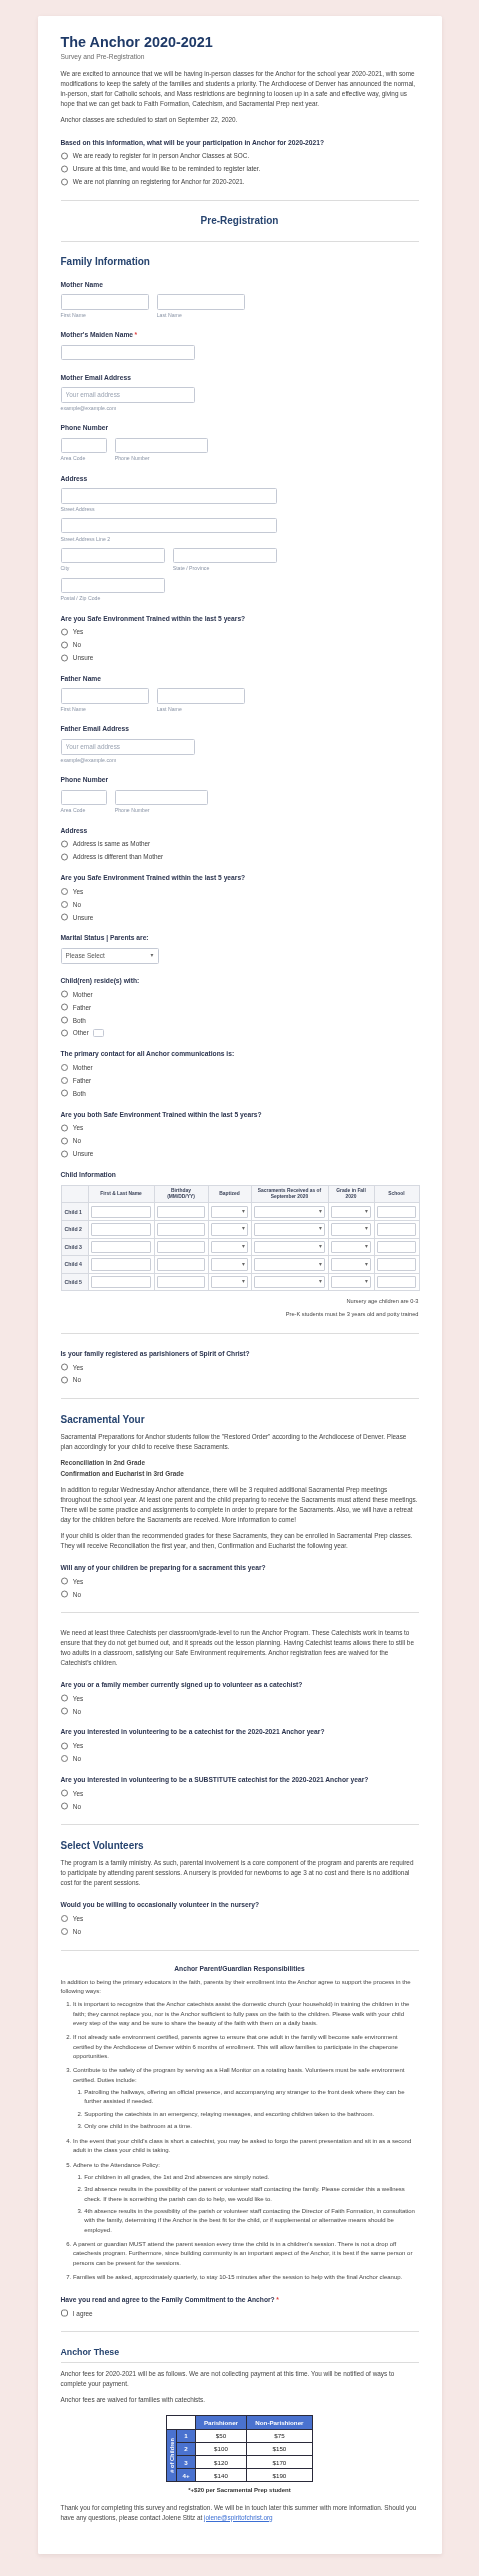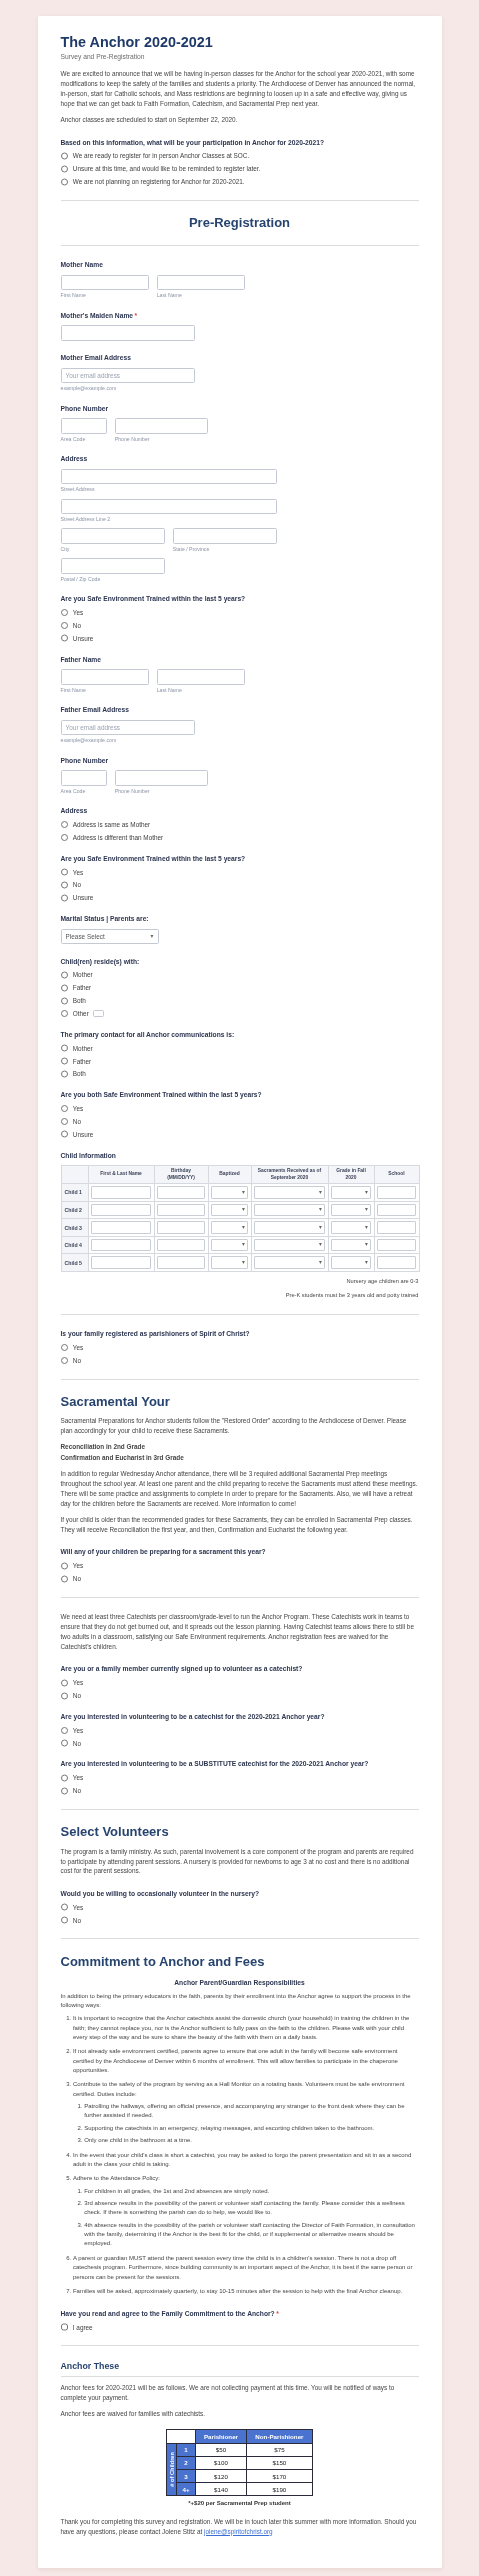--- a/index.html
+++ b/index.html
@@ -12,21 +12,21 @@
   }
   .page { width:479px; margin:0 auto; position:relative; padding:15.5px 0 40px; }
   .card {
     width:404px; margin:0 auto; background:#fff; border-radius:1.5px;
     padding:18.5px 23px 25px; box-shadow:0 1.5px 4.6px rgba(80,30,30,.08);
   }
   .form-title { margin:0; font-size:14.4px; font-weight:bold; color:#1f3a68; }
   .form-subtitle { margin:3.1px 0 9.3px; font-size:6.7px; color:#6b6b6b; }
   .divider { border:none; border-top:0.5px solid #dcdcdc; margin:14.4px 0; }
   .body-text { font-size:6.4px; line-height:1.55; color:#444; margin:6.2px 0; }
-  .section-heading { font-size:13px; font-weight:bold; color:#27446f; margin:5.2px 0 7.2px; }
+  .section-heading { font-size:10px; font-weight:bold; color:#27446f; margin:5.2px 0 7.2px; }
   .section-heading.center { text-align:center; }
   .sub-heading {
     font-size:8.8px; font-weight:bold; color:#27446f; margin:9.3px 0 6.2px;
     padding-bottom:5.2px; border-bottom:0.5px solid #dcdcdc;
   }
   .q-label { font-size:6.7px; font-weight:bold; color:#2c3550; margin:12.4px 0 5.2px; line-height:1.4; }
   .req { color:#e03c3c; margin-left:1.5px; }
   .field { margin:11.3px 0; }
   .radio-group { display:flex; flex-direction:column; gap:5.2px; }
   .radio-opt { display:flex; align-items:center; gap:4.6px; font-size:6.4px; color:#404040; cursor:pointer; }
@@ -106,20 +106,21 @@
             <input type="radio" name="participation" style="">
             <span>We are not planning on registering for Anchor for 2020-2021.</span>
           </label>
       </div>
     </div>
 
     <hr class="divider">
     <h2 class="section-heading center">Pre-Registration</h2>
     <hr class="divider">
 
+    <h2 class="section-heading">Family Information</h2>
 
     <div class="field">
       <div class="q-label">Mother Name</div>
       <div class="cols">
         <div class="w170">
           <input type="text" class="text-input" style="">
           <div class="sub-label">First Name</div>
         </div>
         <div class="w170">
           <input type="text" class="text-input" style="">
@@ -564,21 +565,20 @@
           </label>
         <label class="radio-opt">
             <input type="radio" name="nursery" style="">
             <span>No</span>
           </label>
       </div>
     </div>
 
     <hr class="divider">
 
-    <h2 class="section-heading">Commitment to Anchor and Fees</h2>
     <div class="resp-heading">Anchor Parent/Guardian Responsibilities</div>
     <p class="resp-intro">In addition to being the primary educators in the faith, parents by their enrollment into the Anchor agree to support the process in the following ways:</p>
     <ol class="resp-list">
       <li>It is important to recognize that the Anchor catechists assist the domestic church (your household) in training the children in the faith; they cannot replace you, nor is the Anchor sufficient to fully pass on the faith to the children. Please walk with your child every step of the way and be sure to share the beauty of the faith with them on a daily basis.</li>
       <li>If not already safe environment certified, parents agree to ensure that one adult in the family will become safe environment certified by the Archdiocese of Denver within 6 months of enrollment. This will allow families to participate in the chaperone opportunities.</li>
       <li>
         <span>Contribute to the safety of the program by serving as a Hall Monitor on a rotating basis. Volunteers must be safe environment certified. Duties include:</span>
         <ol class="resp-sublist">
           <li>Patrolling the hallways, offering an official presence, and accompanying any stranger to the front desk where they can be further assisted if needed.</li>
           <li>Supporting the catechists in an emergency, relaying messages, and escorting children taken to the bathroom.</li>

